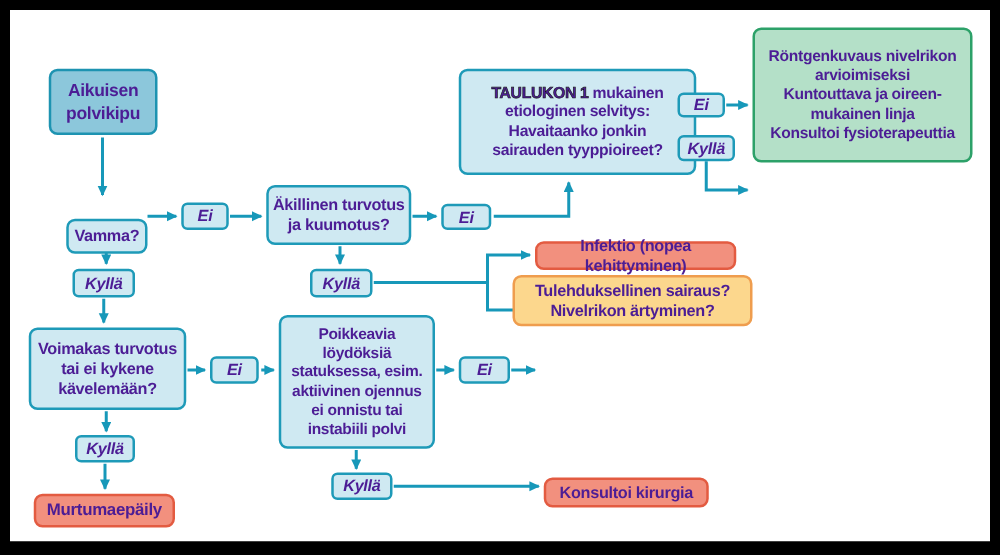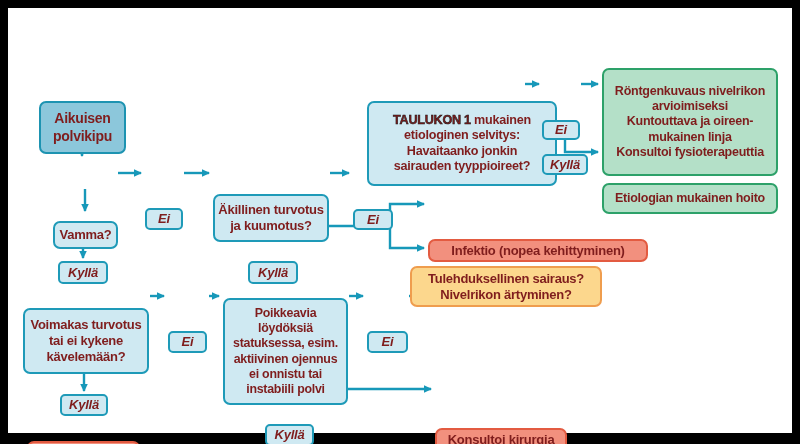--- a/index.html
+++ b/index.html
@@ -16,27 +16,26 @@
     background:#ffffff;
   }
   #edges{position:absolute;left:0;top:0;width:800px;height:444px;pointer-events:none;}
   .node{
     position:absolute;
     box-sizing:border-box;
     display:flex;align-items:center;justify-content:center;
     text-align:center;
     border:2px solid #1e9ab8;
     border-radius:7px;
-    color:#7f1d1d;
+    color:#4c1d95;
     font-weight:700;
     letter-spacing:-0.25px;
     line-height:1.22;
     white-space:pre-line;
     padding:1px 3px;
-    margin-top:46px;
   }
   .blue{background:#cfe9f2;border-color:#1e9ab8;font-size:13px;}
   .start{background:#8cc7db;border-color:#1d93b1;font-size:14px;line-height:1.25;}
   .tag{background:#cfe9f2;border-color:#1e9ab8;font-size:13px;border-radius:5px;padding:0 2px;font-style:italic;}
   .green{background:#b4e0c8;border-color:#2da169;font-size:12.5px;}
   .red{background:#f2907e;border-color:#e35b41;font-size:13px;}
   .orange{background:#fcd78d;border-color:#ef9d4e;font-size:12.5px;}
   .xb{font-weight:700;-webkit-text-stroke:0.5px #141414;}
   .edge{stroke:#1798b9;stroke-width:2.4;fill:none;}
 </style>
@@ -102,23 +101,22 @@
   <div class="node tag" style="left:542px;top:74px;width:38px;height:20px;">Ei</div>
 
   <div class="node tag" style="left:542px;top:108px;width:46px;height:21px;">Kyllä</div>
 
   <div class="node green" style="left:602px;top:22px;width:176px;height:108px;">Röntgenkuvaus nivelrikon
 arvioimiseksi
 Kuntouttava ja oireen-
 mukainen linja
 Konsultoi fysioterapeuttia</div>
 
-  <div class="node green" style="left:602px;top:137px;width:176px;height:31px;">Etiologian mukainen hoito</div>
 
-  <div class="node red" style="left:428px;top:193px;width:220px;height:23px;">Infektio (nopea kehittyminen)</div>
+  <div class="node red" style="left:428px;top:193px;width:161px;height:23px;">Infektio (nopea kehittyminen)</div>
 
   <div class="node orange" style="left:410px;top:220px;width:192px;height:41px;font-size:13px;">Tulehduksellinen sairaus?
 Nivelrikon ärtyminen?</div>
 
   <div class="node blue" style="left:23px;top:262px;width:126px;height:66px;">Voimakas turvotus
 tai ei kykene
 kävelemään?</div>
 
   <div class="node tag" style="left:168px;top:285px;width:39px;height:22px;">Ei</div>
 

